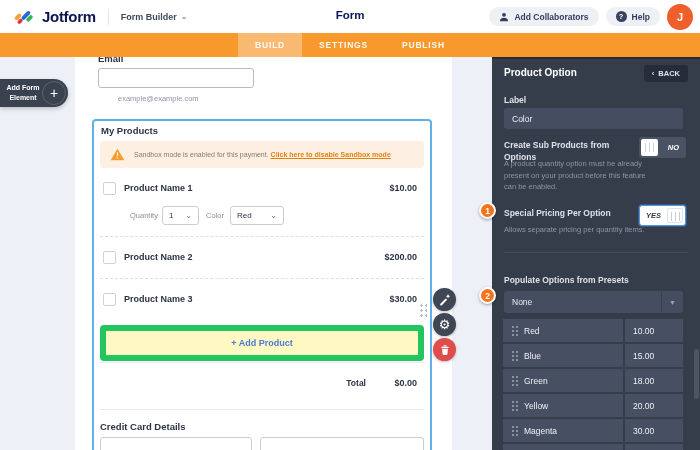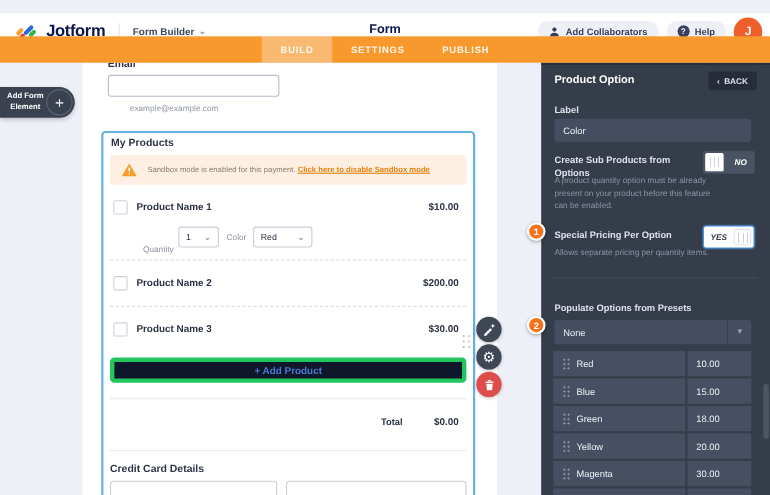--- a/index.html
+++ b/index.html
@@ -1,20 +1,20 @@
 <!DOCTYPE html>
 <html><head>
 <meta charset="utf-8">
 <style>
   * { margin:0; padding:0; box-sizing:border-box; }
   body { font-family:"Liberation Sans", sans-serif; }
   #app { position:relative; width:700px; height:450px; background:#eef0f8; overflow:hidden; }
 
   
-  .hdr { position:absolute; left:0; top:12px; width:700px; height:33px; background:#fff; z-index:6; }
+  .hdr { position:absolute; left:0; top:0; width:700px; height:33px; background:#fff; z-index:6; }
   .hdr-left { position:absolute; left:14px; top:0; height:33px; display:flex; align-items:center; gap:8px; }
   .brand-name { font-size:15px; font-weight:800; color:#0a1551; letter-spacing:-0.3px; }
   .hdr-divider { width:1px; height:16px; background:#e2e5ef; margin:0 4px; }
   .fb-switch { display:flex; align-items:center; gap:4px; font-size:9px; font-weight:600; color:#3f475e; cursor:pointer; }
   .fb-caret { font-size:8px; color:#8b92a6; }
   .hdr-title { position:absolute; left:290px; top:9px; width:120px; text-align:center; font-size:11.5px; font-weight:700; color:#0a1551; }
   .hdr-right { position:absolute; right:7px; top:0; height:33px; display:flex; align-items:center; gap:7px; }
   .pill { display:flex; align-items:center; gap:5px; height:19px; padding:0 10px; background:#eef0f6; border-radius:10px; font-size:8.5px; font-weight:700; color:#353b5e; cursor:pointer; }
   .help-dot { width:11px; height:11px; border-radius:50%; background:#3a4160; color:#fff; font-size:7.5px; font-weight:700; display:flex; align-items:center; justify-content:center; }
   .avatar { width:26px; height:26px; border-radius:50%; background:#ee5f2b; color:#fff; font-size:11px; font-weight:700; display:flex; align-items:center; justify-content:center; cursor:pointer; }
@@ -44,21 +44,21 @@
   .warn-txt { font-size:7px; color:#8a7a6a; }
   .warn-link { color:#e6810c; font-weight:700; text-decoration:underline; cursor:pointer; }
   .chk { position:absolute; width:13px; height:13px; border:1px solid #cdd1da; border-radius:2px; background:#fff; cursor:pointer; }
   .pname { position:absolute; left:30px; font-size:9px; font-weight:700; color:#2c3345; }
   .pprice { position:absolute; right:13px; font-size:9px; font-weight:700; color:#2c3345; }
   .opt-lab { position:absolute; font-size:7.5px; color:#8a8f9c; }
   .sel { position:absolute; height:19px; background:#fff; border:1px solid #c9cdd7; border-radius:3px; display:flex; align-items:center; justify-content:space-between; padding:0 6px; font-size:8px; color:#2c3345; cursor:pointer; }
   .sel-caret { font-size:8px; color:#6f7581; margin-left:4px; }
   .dash { position:absolute; left:6px; right:6px; border-top:1px dashed #dcdfe6; }
   .soliddiv { position:absolute; left:6px; right:6px; border-top:1px solid #e8eaef; }
-  .addbtn { position:absolute; left:6px; right:6px; top:204px; height:23px; background:#0f172a; border:4px solid #22c55e; border-radius:4px; color:#4a7ad5; font-size:9px; font-weight:700; display:flex; align-items:center; justify-content:center; cursor:pointer; }
+  .addbtn { position:absolute; left:6px; right:6px; top:204px; height:36px; background:#fef9c3; border:6px solid #22c55e; border-radius:4px; color:#4a7ad5; font-size:9px; font-weight:700; display:flex; align-items:center; justify-content:center; cursor:pointer; }
   .total-lab { position:absolute; right:64px; top:257px; font-size:8.5px; font-weight:600; color:#2c3345; }
   .total-val { position:absolute; right:13px; top:257px; font-size:9px; font-weight:700; color:#2c3345; }
   .cc-head { position:absolute; left:6px; top:300px; font-size:9.5px; font-weight:700; color:#2c3345; }
   .cc-input { position:absolute; top:316px; height:22px; background:#fff; border:1px solid #c9cdd7; border-radius:3px; }
 
   
   .drag-dots { position:absolute; left:419px; top:303px; width:8px; height:15px; z-index:7;
     background-image:radial-gradient(circle, #b7bbc7 1px, transparent 1.1px); background-size:5px 5px; }
   .fab { position:absolute; left:433px; width:23px; height:23px; border-radius:50%; background:#3f4654; display:flex; align-items:center; justify-content:center; z-index:7; cursor:pointer; box-shadow:0 1px 3px rgba(0,0,0,0.25); }
   .fab.red { background:#df4c4c; }
@@ -167,21 +167,21 @@
         </span>
         <span class="warn-txt">
           <span>Sandbox mode is enabled for this payment.</span>
           <span class="warn-link">Click here to disable Sandbox mode</span>
         </span>
       </div>
 
       <div class="chk" style="left:9px; top:61px;"></div>
       <div class="pname" style="top:62px;">Product Name 1</div>
       <div class="pprice" style="top:62px;">$10.00</div>
-      <div class="opt-lab" style="left:36px; top:90px;margin-top:11px;">Quantity</div>
+      <div class="opt-lab" style="left:36px; top:90px;">Quantity</div>
       <div class="sel" style="left:68px; top:85px; width:37px;">
         <span>1</span>
         <span class="sel-caret">⌄</span>
       </div>
       <div class="opt-lab" style="left:112px; top:90px;">Color</div>
       <div class="sel" style="left:136px; top:85px; width:54px;">
         <span>Red</span>
         <span class="sel-caret">⌄</span>
       </div>
 

